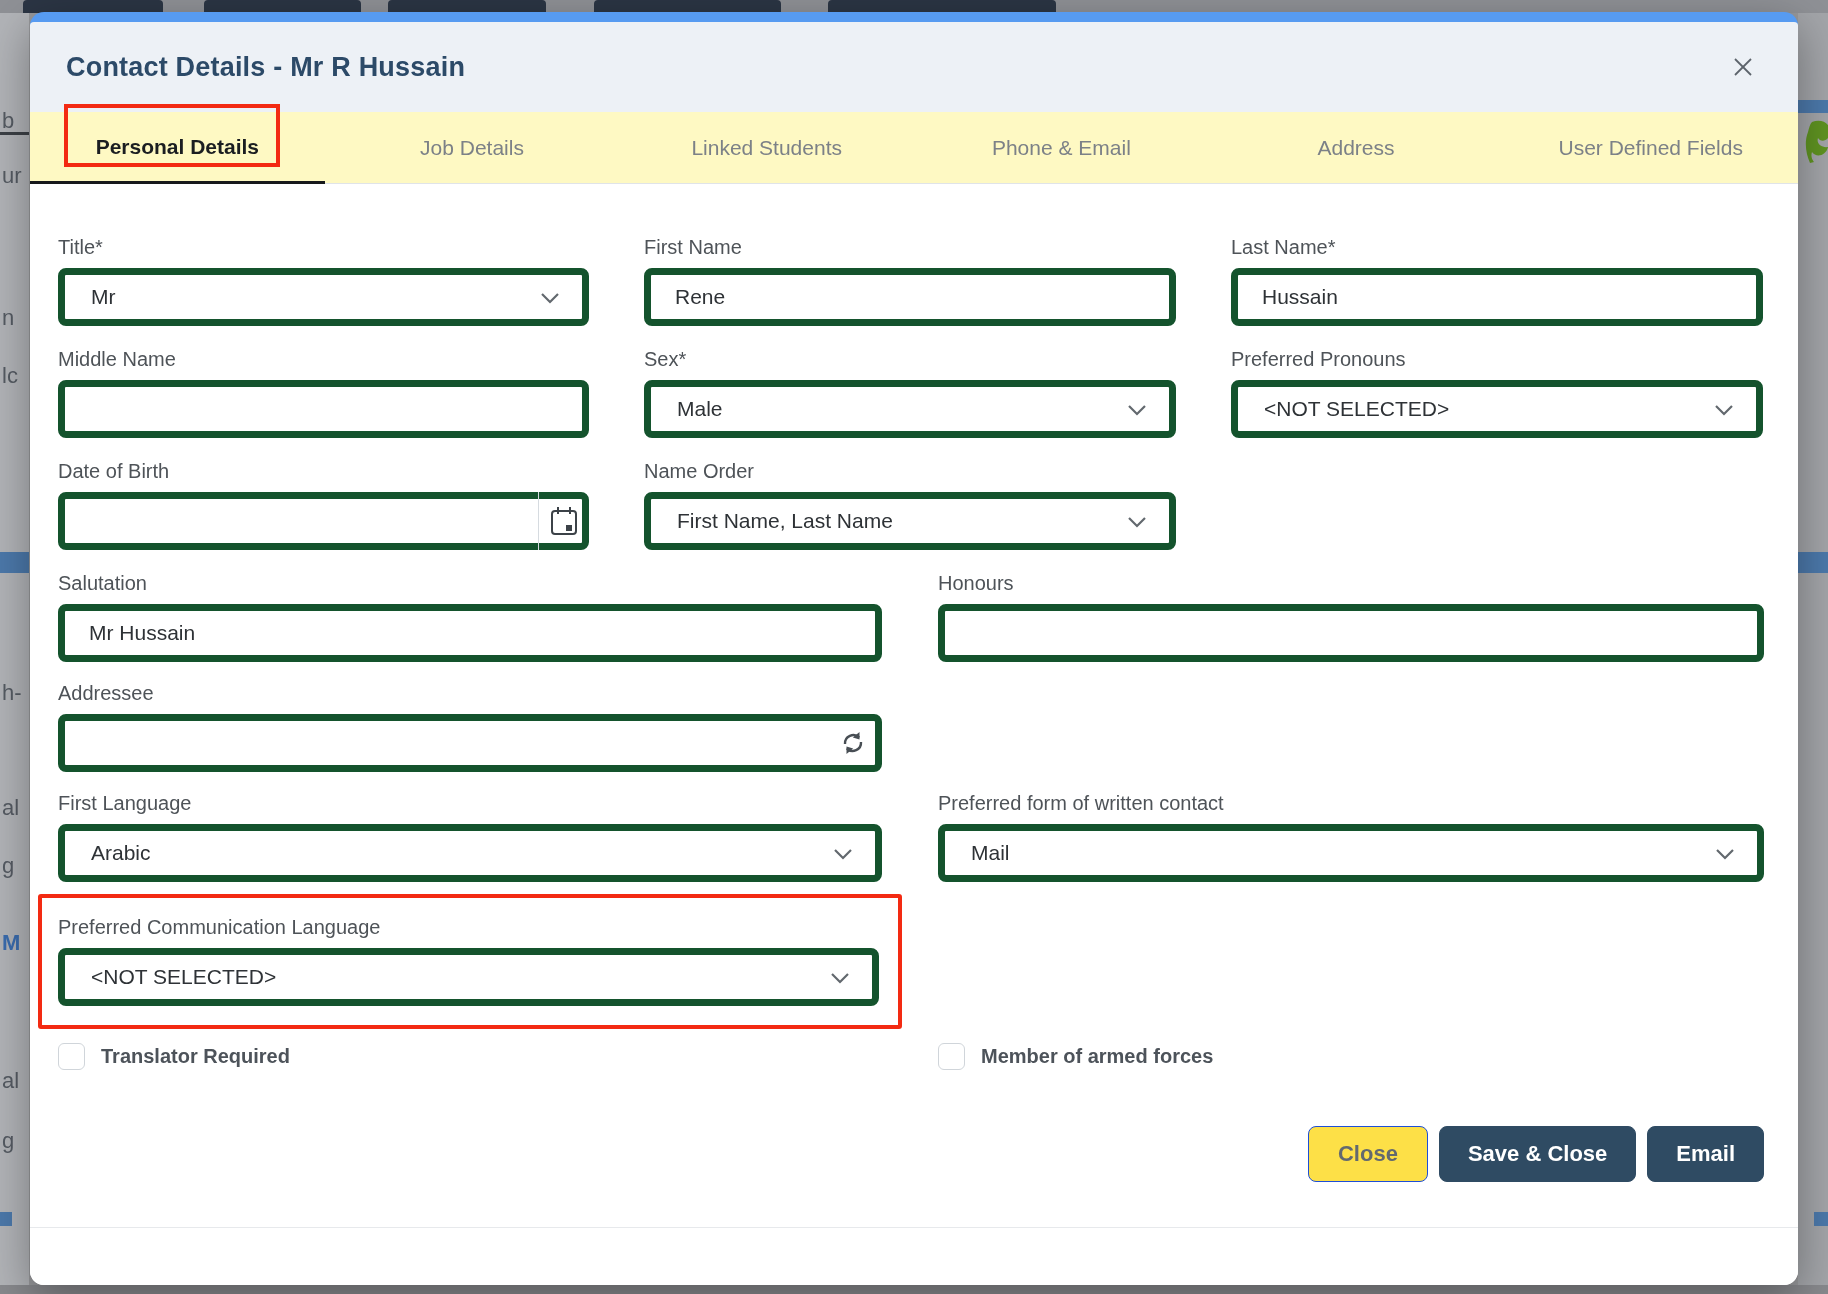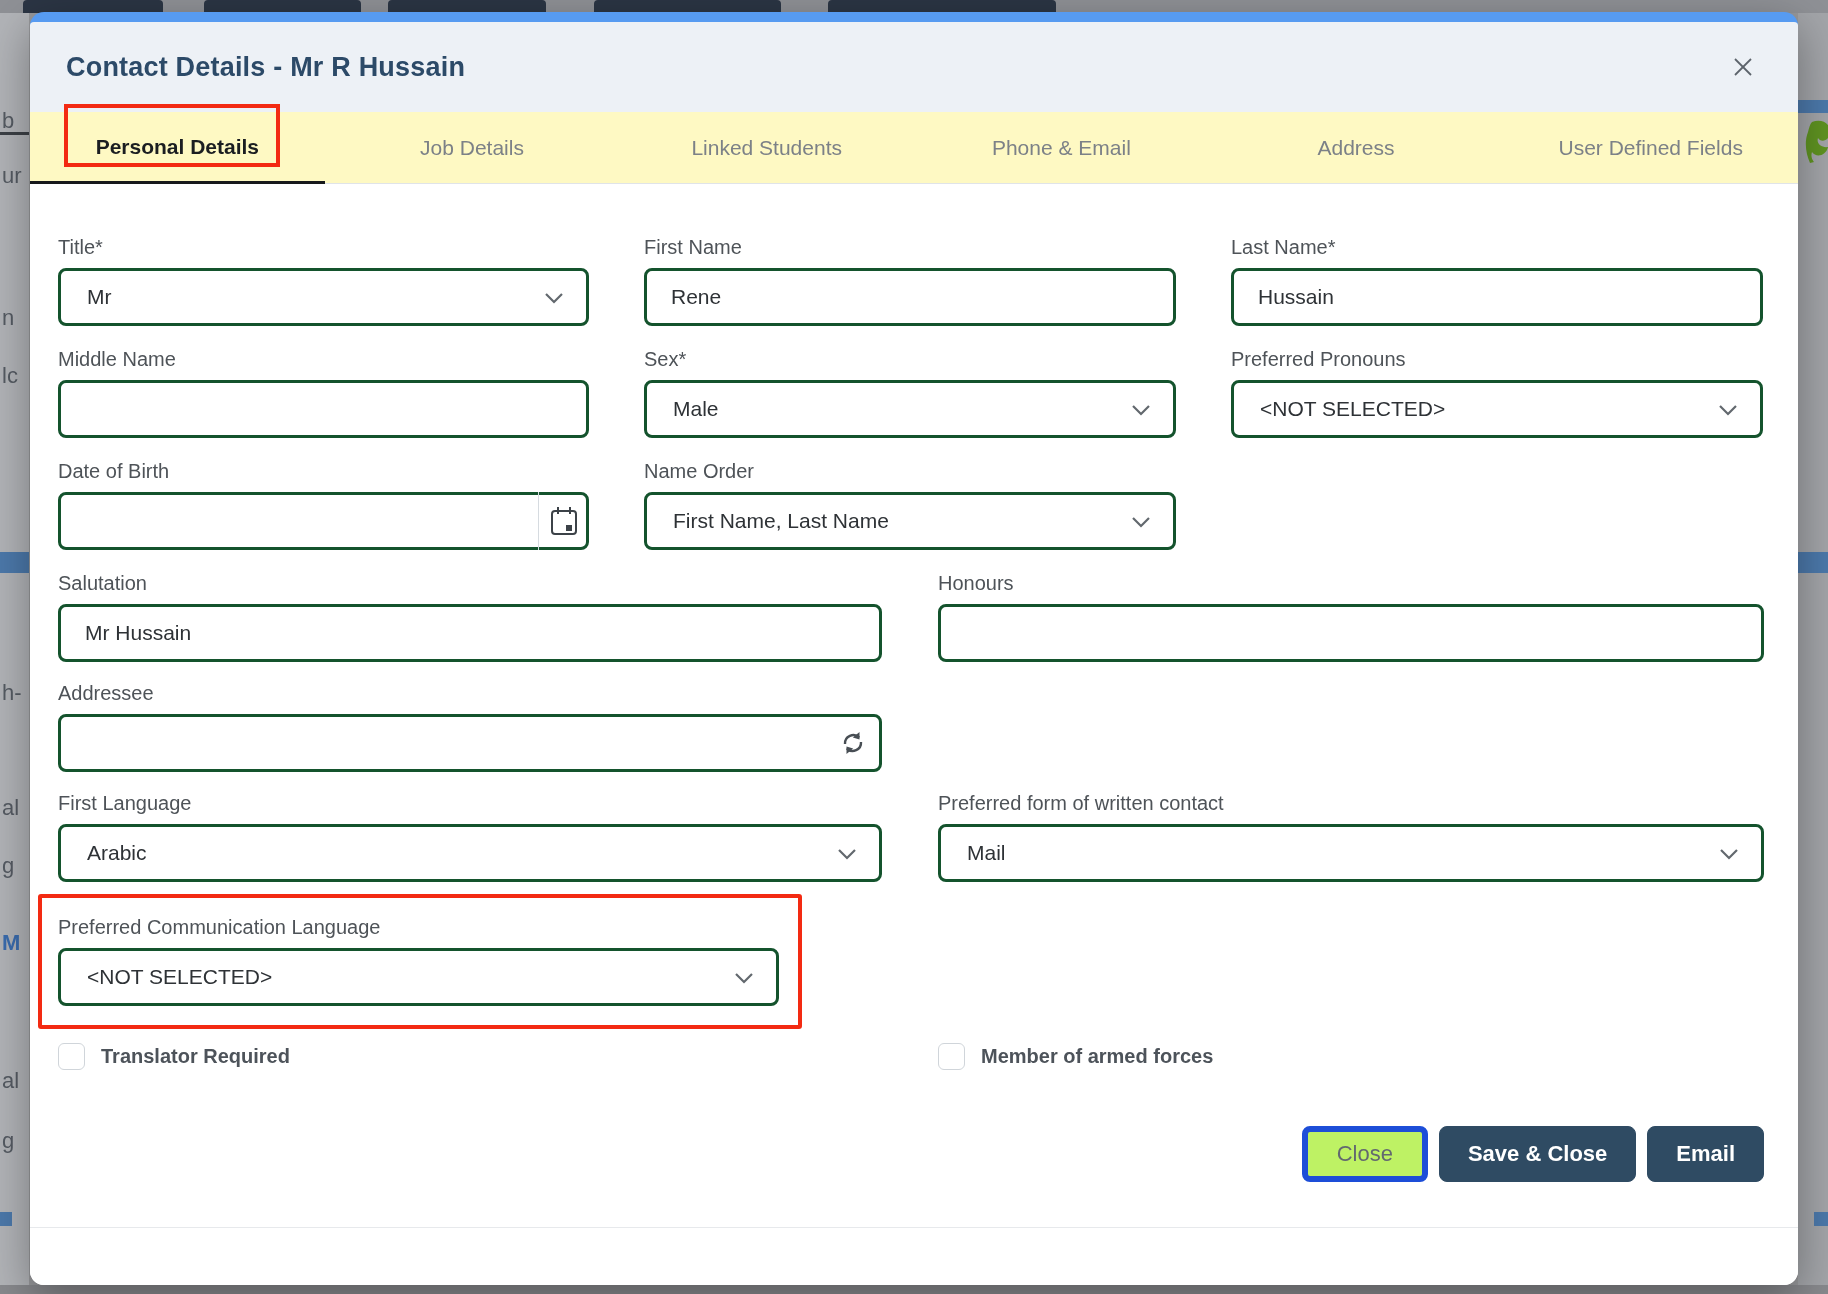--- a/index.html
+++ b/index.html
@@ -37,45 +37,45 @@
 
   .annotation { position:absolute; border:4px solid #f32a12; pointer-events:none; z-index:5; }
   .anno-tab { left:34px; top:82px; width:216px; height:63px; }
 
   .m-body { flex:1; padding:50px 34px 0 28px; display:flex; flex-direction:column; overflow:hidden; }
 
   .grid3 { display:grid; grid-template-columns:531px 532px 532px; column-gap:55px; margin-bottom:20px; }
   .grid2 { display:grid; grid-template-columns:824px 826px; column-gap:56px; margin-bottom:18px; }
 
   .field-label { font-size:20px; line-height:26px; color:#4e5358; margin-bottom:8px; display:block; }
-  .control { height:58px; width:100%; border:3px solid #14532d; border-radius:8px; background:#fff;
+  .control { height:58px; width:100%; border:7px solid #14532d; border-radius:8px; background:#fff;
              font-size:21px; color:#2e3236; font-family:inherit; }
   input.control { padding:0 24px; outline:none; }
   .selectbox { display:flex; align-items:center; justify-content:space-between; padding:0 22px 0 26px; cursor:pointer; }
   .select-value { white-space:nowrap; }
   .input-wrap { position:relative; display:flex; align-items:center; }
   .input-wrap input { padding-right:60px; }
   .icon-btn { position:absolute; right:0; top:0; height:58px; display:flex; align-items:center; justify-content:center; cursor:pointer; background:none; border:none; }
   .cal-btn { width:51px; border-left:1px solid #d6dbe0; }
   .refresh-btn { width:58px; }
 
-  .red-wrap { border:4px solid #f32a12; border-radius:3px; margin:-6px 0 14px -20px; width:764px;
+  .red-wrap { border:4px solid #f32a12; border-radius:3px; margin:-6px 0 14px -20px; width:864px;
               padding:16px 19px 19px 16px; }
 
   .cb-row { display:grid; grid-template-columns:880px auto; margin-bottom:22px; align-items:center; }
   .cb-item { display:flex; align-items:center; gap:16px; cursor:pointer; }
   .checkbox { width:27px; height:27px; border:1px solid #d0d5da; border-radius:6px; background:#fff;
               flex:none; display:flex; align-items:center; justify-content:center; }
   .checkbox.checked { background:#3d8bd4; border-color:#3d8bd4; }
   .checkbox:not(.checked) svg { display:none; }
   .cb-label { font-size:20px; font-weight:bold; color:#4d535a; }
 
   .btn-row { margin-top:auto; margin-bottom:45px; display:flex; justify-content:flex-end; gap:11px; }
   .btn { height:56px; border-radius:8px; font-size:22px; font-family:inherit; cursor:pointer; }
-  .btn-plain { background:#bef264; border:6px solid #1d4ed8; color:#63696f; padding:0 29px; }
+  .btn-plain { background:#fde047; border:1px solid #1d4ed8; color:#63696f; padding:0 29px;font-weight:bold; }
   .btn-navy { background:#2f4b63; border:1px solid #2f4b63; color:#fff; font-weight:bold; padding:0 28px; }
 
   .m-footer { flex:none; height:58px; border-top:1px solid #e7e9ec; background:#fff; border-radius:0 0 14px 14px; }
 </style>
 </head>
 <body>
 
 <div class="stage">
 
   <div class="bd-topstrip"></div>

